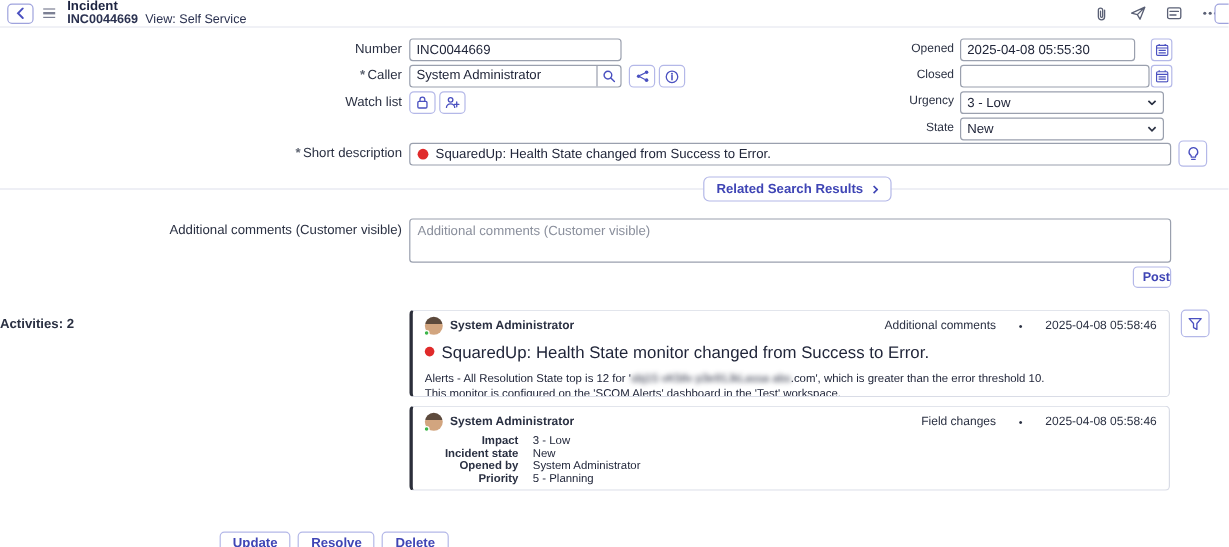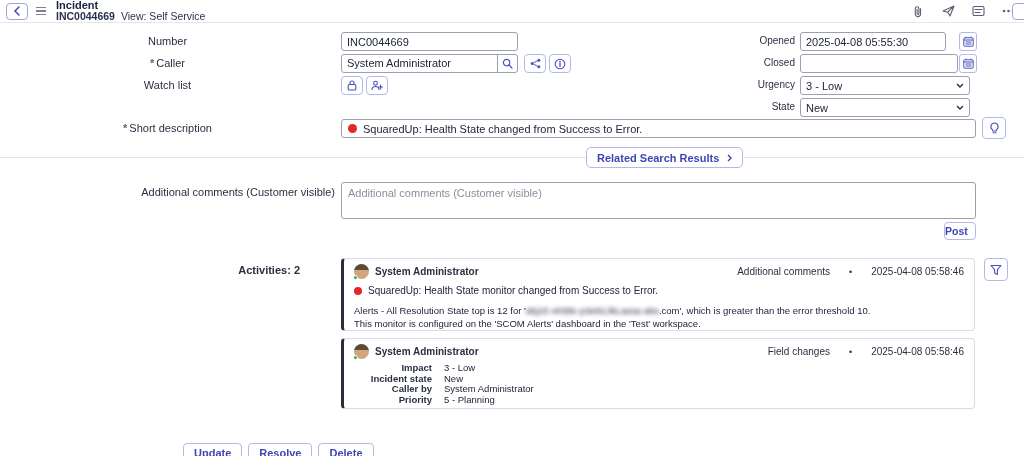--- a/index.html
+++ b/index.html
@@ -18,21 +18,21 @@
   .titleblock { margin-left:10px; line-height:1.05; }
   .title { font-size:11px; font-weight:bold; color:#1c2340; }
   .subtitle { font-size:10.5px; color:#2a3150; }
   .subtitle .num { font-weight:bold; margin-right:6px; }
   .hdr-right { margin-left:auto; display:flex; align-items:center; gap:14px; padding-right:2px; }
   .hdr-icon { width:16px; height:16px; display:flex; align-items:center; justify-content:center; cursor:pointer; }
   .hdr-stub { position:absolute; right:-8px; top:3px; width:20px; height:17px;
               border:1px solid #9fa3dd; border-radius:4px; background:#fff; }
 
   
-  .flabel { position:absolute; font-size:11px; color:#2a3042; text-align:center; width:335px; left:0; }
+  .flabel { position:absolute; font-size:11px; color:#2a3042; text-align:right; width:335px; left:0; }
   .flabel .req { color:#5f6572; font-weight:bold; margin-right:2px; }
   .rlabel { position:absolute; font-size:10px; color:#2a3042; text-align:right; width:275px; left:520px; }
   .tinput { position:absolute; height:19px; border:1px solid #9aa0ae; border-radius:3px;
             font-size:11px; padding:0 5px; color:#21263a; font-family:"Liberation Sans",sans-serif; background:#fff; }
   .ibtn { position:absolute; border:1px solid #b4b8e8; border-radius:4px; background:#fff;
           display:flex; align-items:center; justify-content:center; cursor:pointer; }
   .combo { position:absolute; height:19px; border:1px solid #9aa0ae; border-radius:3px; background:#fff;
            display:flex; align-items:center; justify-content:space-between; padding:0 5px; font-size:11px; cursor:pointer; }
   .caller-wrap { position:absolute; left:341px; top:54px; width:177px; height:19px;
                  border:1px solid #9aa0ae; border-radius:3px; background:#fff; display:flex; }
@@ -50,38 +50,38 @@
                  display:flex; align-items:center; gap:8px; padding:0 10px; cursor:pointer; }
 
   
   .cmt-label { position:absolute; left:0; top:186px; width:335px; text-align:right; font-size:11px; color:#2a3042; }
   .cmt-area { position:absolute; left:341px; top:182px; width:635px; height:37px;
               border:1px solid #9aa0ae; border-radius:3px; font-size:11px; padding:4px 6px; resize:none;
               font-family:"Liberation Sans",sans-serif; color:#21263a; }
   .cmt-area::placeholder { color:#8a8f9c; }
   .post-btn { position:absolute; left:944px; top:222px; width:32px; height:18px; background:#fff;
               border:1px solid #b4b8e8; border-radius:4px; color:#3f45b5; font-size:10.5px; font-weight:bold;
-              display:flex; align-items:center; justify-content:flex-start; cursor:pointer; }
-
-  
-  .act-label { position:absolute; left:0; top:264px; width:300px; text-align:right; font-size:11px; font-weight:bold; color:#2a3042;padding-left:21px; }
+              display:flex; align-items:center; justify-content:flex-end; cursor:pointer; }
+
+  
+  .act-label { position:absolute; left:0; top:264px; width:300px; text-align:left; font-size:11px; font-weight:bold; color:#2a3042; }
   .filter-btn { position:absolute; left:984px; top:258px; width:24px; height:23px; }
   .card { position:absolute; left:341px; width:634px; background:#fff;
           border:1px solid #d9dce6; border-left:3px solid #2b2e3a; border-radius:4px; padding:5px 10px; overflow:hidden; }
   .card1 { top:258px; height:73px; }
   .card2 { top:338px; height:71px; }
   .card-head { display:flex; align-items:center; gap:6px; }
   .avatar { position:relative; width:15px; height:15px; border-radius:50%;
             background:linear-gradient(180deg,#5d4a3c 0 38%,#d2a57f 38%); flex:0 0 auto; }
   .avatar .pres { position:absolute; left:-1px; bottom:-1px; width:5px; height:5px; border-radius:50%;
                   background:#3cb54a; border:1px solid #fff; }
   .author { font-size:10px; font-weight:bold; color:#2a3042; }
   .meta { margin-left:auto; font-size:10px; color:#2a3042; display:flex; align-items:center; gap:19px; }
   .meta .sep { color:#2a3042; font-size:9px; }
-  .line1 { display:flex; align-items:center; gap:6px; margin-top:6px; font-size:10px; color:#21263a; }
+  .line1 { display:flex; align-items:center; gap:6px; margin-top:6px; font-size:14px; color:#21263a; }
   .line1 .reddot { width:8px; height:8px; }
   .bodytext { margin-top:9px; font-size:9.5px; line-height:1.34; color:#21263a; }
   .redacted { filter:blur(2px); }
   .fieldgrid { margin-top:4px; display:grid; grid-template-columns:78px auto; column-gap:12px; row-gap:0;
                font-size:9.5px; line-height:10.6px; }
   .fieldgrid .fl { text-align:right; font-weight:bold; color:#2a3042; }
   .fieldgrid .fv { color:#21263a; }
 
   
   .footer { position:absolute; left:183px; top:433px; display:flex; gap:6px;margin-top:10px; }
@@ -311,21 +311,21 @@
         <span>Field changes</span>
         <span class="sep">•</span>
         <span>2025-04-08 05:58:46</span>
       </span>
     </div>
     <div class="fieldgrid">
       <span class="fl">Impact</span>
       <span class="fv">3 - Low</span>
       <span class="fl">Incident state</span>
       <span class="fv">New</span>
-      <span class="fl">Caller by</span>
+      <span class="fl">Opened by</span>
       <span class="fv">System Administrator</span>
       <span class="fl">Priority</span>
       <span class="fv">5 - Planning</span>
     </div>
   </div>
 
   <div class="footer">
     <div class="foot-btn">
         <span>Update</span>
       </div>

